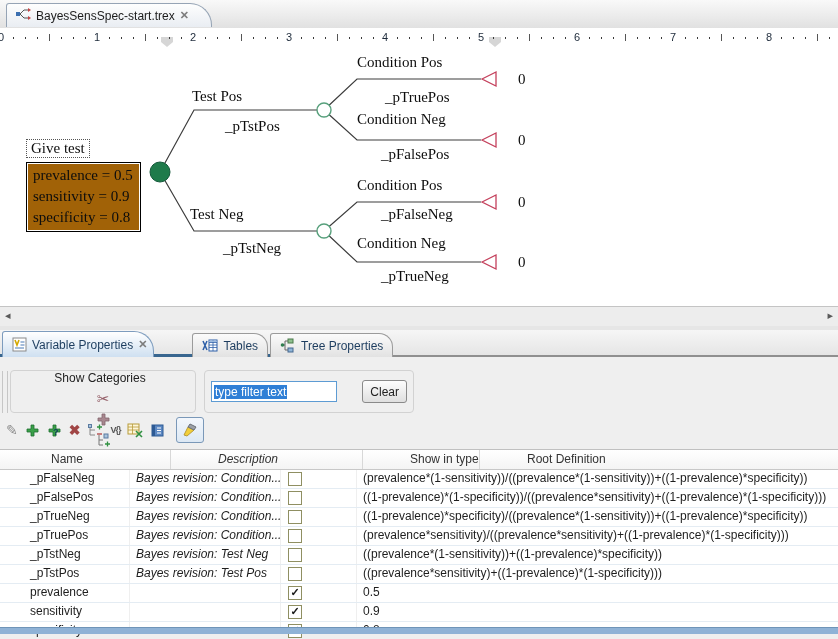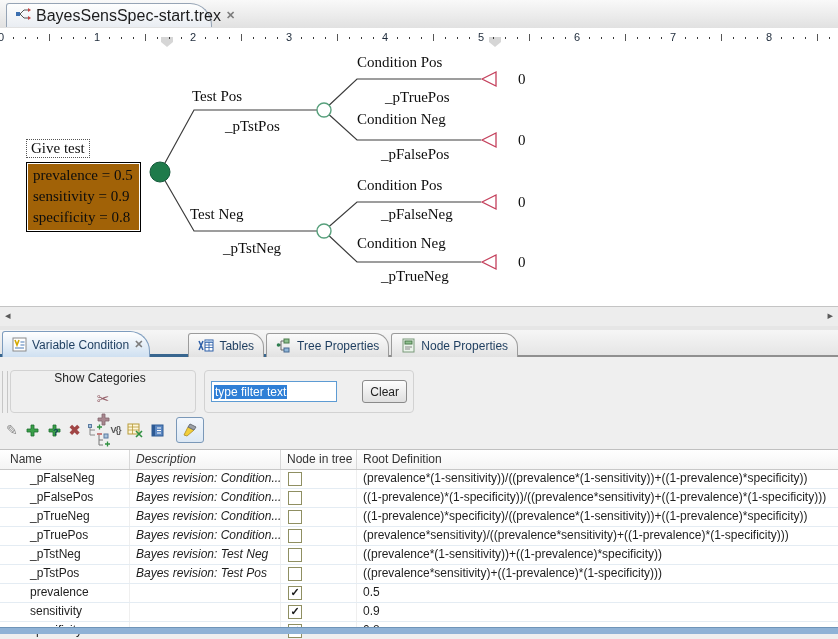--- a/index.html
+++ b/index.html
@@ -6,21 +6,21 @@
     font-family:"Liberation Sans",sans-serif;background:#fff;}
   .app{position:relative;width:838px;height:639px;background:#fff;}
 
   
   .editor-tabbar{position:absolute;left:0;top:0;width:838px;height:28px;
     background:linear-gradient(#f9f9f9,#e1e1e1);border-bottom:1px solid #b5b5b5;}
   .editor-tab{position:absolute;left:6px;top:3px;height:24px;width:206px;
     border:1px solid #96a4b5;border-bottom:none;border-radius:3px 22px 0 0;
     background:linear-gradient(#fefefe,#e9edf2);display:flex;align-items:center;
     gap:5px;padding:0 10px 0 8px;box-sizing:border-box;}
-  .editor-tab .title{font-size:16px;color:#1c1c1c;white-space:nowrap;}
+  .editor-tab .title{font-size:12px;color:#1c1c1c;white-space:nowrap;}
   .close-x{font-size:11px;color:#7d7d7d;font-weight:bold;cursor:pointer;line-height:1;}
 
   
   .ruler{position:absolute;left:0;top:28px;width:838px;height:19px;background:#fff;
     border-bottom:1px solid #8d8d8d;overflow:hidden;}
   .rnum{position:absolute;top:3px;font-size:11px;color:#1d2a3a;}
   .rtick{position:absolute;top:9px;width:1px;height:2px;background:#3a3a3a;}
   .rtick.mid{top:6px;height:7px;background:#555;}
   .ruler-marker{position:absolute;top:9px;width:12px;height:10px;background:#d6d6d6;
     clip-path:polygon(0 0,100% 0,100% 50%,50% 100%,0 50%);border:none;}
@@ -84,21 +84,21 @@
   .tool-btn{width:26px;height:24px;border:1px solid #7a98b8;border-radius:3px;
     background:linear-gradient(#f3f7fc,#dce8f4);display:flex;align-items:center;
     justify-content:center;margin-left:4px;cursor:pointer;}
 
   
   .vtable{position:absolute;left:0;top:92px;width:838px;height:184px;background:#fff;
     border-top:1px solid #c0c0c0;font-size:12px;}
   .thead{display:flex;height:19px;background:linear-gradient(#ffffff,#f4f4f4);
     border-bottom:1px solid #c8c8c8;color:#333;}
   .thcell{box-sizing:border-box;border-right:1px solid #d8d8d8;padding:2px 0 0 6px;
-    white-space:nowrap;overflow:hidden;}
+    white-space:nowrap;overflow:hidden;margin-left:41px;}
   .trow{display:flex;height:18px;border-bottom:1px solid #e4ecf3;color:#1e1e1e;}
   .tcell{box-sizing:border-box;border-right:1px solid #efefef;padding:1px 0 0 6px;
     white-space:nowrap;overflow:hidden;}
   .c-name{width:130px;}
   .c-desc{width:151px;font-style:italic;}
   .c-show{width:76px;}
   .c-def{flex:1;border-right:none;}
   .tcell.c-name{padding-left:30px;}
   .cb{display:inline-block;width:12px;height:12px;border:1px solid #8f8f62;background:#fff;
     margin-top:1px;margin-left:1px;font-size:11px;line-height:11px;font-weight:bold;
@@ -257,49 +257,41 @@
   <div class="panel-tabbar">
     <div class="underline-blue"></div>
       <div class="underline-gray"></div>
     <div class="ptabs">
       <div class="ptab active">
         <span class="icon"><svg width="15" height="15" viewBox="0 0 15 15">
               <rect x="1" y="1" width="13" height="13" fill="#fff" stroke="#8a8a8a"></rect>
               <path d="M3 3l2 5 2-5" stroke="#d4a800" fill="none" stroke-width="1.6"></path>
               <path d="M8.5 5h4M8.5 8h4M3 11h9" stroke="#4a7ab5" stroke-width="1.2"></path>
             </svg></span>
-        <span>Variable Condition</span>
+        <span>Variable Properties</span>
         <span class="close-x">✕</span>
       </div>
       <div class="ptab">
         <span class="icon"><svg width="16" height="15" viewBox="0 0 16 15">
               <path d="M1 3l4 9M5 3l-4 9" stroke="#2d5fa8" stroke-width="1.5"></path>
               <rect x="7" y="2" width="8" height="11" fill="#fff" stroke="#2d5fa8"></rect>
               <path d="M7 4.5h8M7 7h8M7 9.5h8M11 2v11" stroke="#2d5fa8" stroke-width="0.8"></path>
               <path d="M7.5 2.5h7v1.5h-7z" fill="#9dbbe0"></path>
             </svg></span>
         <span>Tables</span>
       </div>
       <div class="ptab">
         <span class="icon"><svg width="16" height="15" viewBox="0 0 16 15">
               <path d="M2 7h3M5 7V3h3M5 7v5h3" stroke="#666" fill="none"></path>
               <rect x="8" y="1" width="5" height="4" fill="#8fc08f" stroke="#4a7a4a"></rect>
               <rect x="8" y="10" width="5" height="4" fill="#8fb5d8" stroke="#46688f"></rect>
               <circle cx="2.5" cy="7" r="1.8" fill="#2e7d4f"></circle>
             </svg></span>
         <span>Tree Properties</span>
       </div>
-      <div class="ptab">
-        <span class="icon"><svg width="15" height="15" viewBox="0 0 15 15">
-              <rect x="2" y="1" width="11" height="13" fill="#eaf3ea" stroke="#7a9a7a"></rect>
-              <rect x="4" y="3" width="7" height="3" fill="#8fc08f" stroke="#4a7a4a"></rect>
-              <path d="M4 9h7M4 11h5" stroke="#888" stroke-width="1"></path>
-            </svg></span>
-        <span>Node Properties</span>
-      </div>
     </div>
   </div>
 
   <div class="panel-body">
     <div class="grip"></div>
 
     <div class="groupbox gb1">
       <span class="lbl">Show Categories</span>
       <span class="gicon glyph scissors">✂</span>
       <span class="gicon"><svg width="13" height="13" viewBox="0 0 13 13">
@@ -351,21 +343,21 @@
             <path d="M3 13l4-8 6 3-7 6z" fill="#f2cf3a" stroke="#b89b3a"></path>
             <path d="M7 5l2-3 6 3-2 3z" fill="#9aa0a8" stroke="#6a7078"></path>
           </svg>
         </span>
     </div>
 
     <div class="vtable">
       <div class="thead">
         <div class="thcell c-name" style="padding-left:10px">Name</div>
         <div class="thcell c-desc">Description</div>
-        <div class="thcell c-show">Node in tree</div>
+        <div class="thcell c-show">Show in type</div>
         <div class="thcell c-def">Root Definition</div>
       </div>
       <div id="tbody">
           <div class="trow">
             <div class="tcell c-name">_pFalseNeg</div>
             <div class="tcell c-desc">Bayes revision: Condition...</div>
             <div class="tcell c-show"><span class="cb"></span></div>
             <div class="tcell c-def">(prevalence*(1-sensitivity))/((prevalence*(1-sensitivity))+((1-prevalence)*specificity))</div>
           </div>
           <div class="trow">

